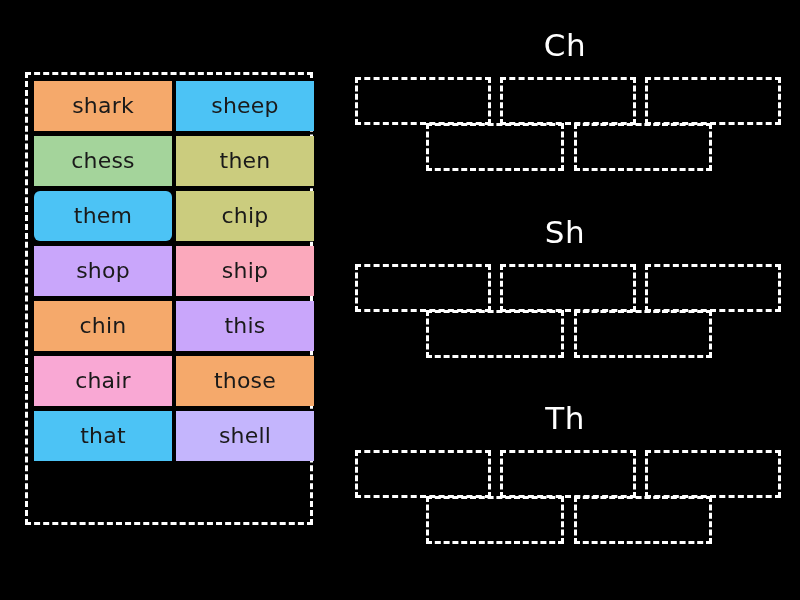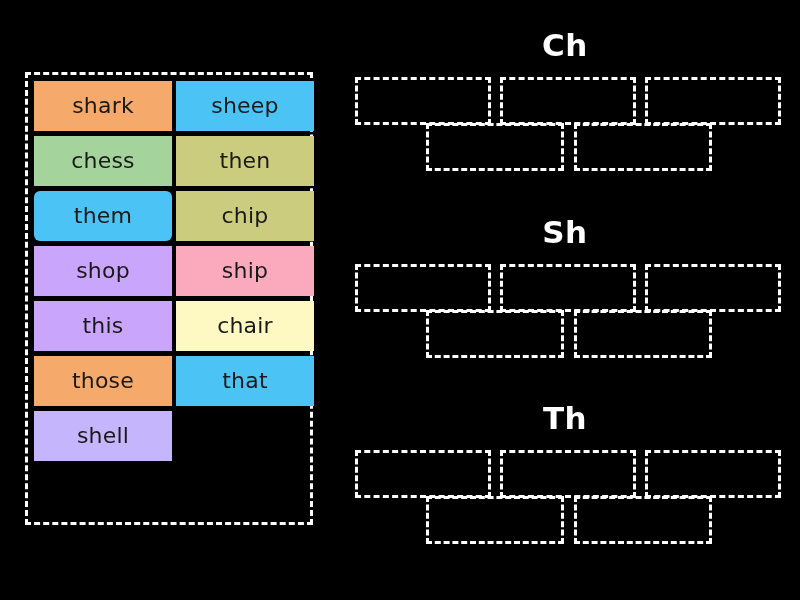--- a/index.html
+++ b/index.html
@@ -59,21 +59,21 @@
     width: 450px;
   }
   #category-0 { top: 30px; }
   #category-1 { top: 217px; }
   #category-2 { top: 403px; }
 
   .category-label {
     text-align: center;
     color: #ffffff;
     font-size: 31px;
-    font-weight: bold;
+    font-weight: normal;
     line-height: 1;
     margin: 0 0 16px 0;
     user-select: none;
     letter-spacing: 0.5px;
   }
 
   .slot-row {
     display: flex;
   }
   .slot-row.row-top {
@@ -103,22 +103,23 @@
   <div id="word-bank">
     <div id="word-grid">
         <div class="word-tile" style="background: rgb(245, 169, 107);">shark</div>
         <div class="word-tile" style="background: rgb(76, 195, 245);">sheep</div>
         <div class="word-tile" style="background: rgb(164, 212, 155);">chess</div>
         <div class="word-tile" style="background: rgb(203, 204, 126);">then</div>
         <div class="word-tile" style="background: rgb(76, 195, 245); border-radius: 6px;">them</div>
         <div class="word-tile" style="background: rgb(203, 204, 126);">chip</div>
         <div class="word-tile" style="background: rgb(201, 166, 251);">shop</div>
         <div class="word-tile" style="background: rgb(251, 169, 188);">ship</div>
+        <div class="word-tile" style="background: rgb(245, 169, 107);">chin</div>
         <div class="word-tile" style="background: rgb(201, 166, 251);">this</div>
-        <div class="word-tile" style="background: #fef9c3;">chair</div>
+        <div class="word-tile" style="background: #f9a8d4;">chair</div>
         <div class="word-tile" style="background: rgb(245, 169, 107);">those</div>
         <div class="word-tile" style="background: rgb(76, 195, 245);">that</div>
         <div class="word-tile" style="background: #c4b5fd;">shell</div>
       </div>
   </div>
 
   <div class="category" id="category-0">
     <div class="category-label">Ch</div>
     <div class="slot-row row-top">
         <div class="drop-slot"></div>

